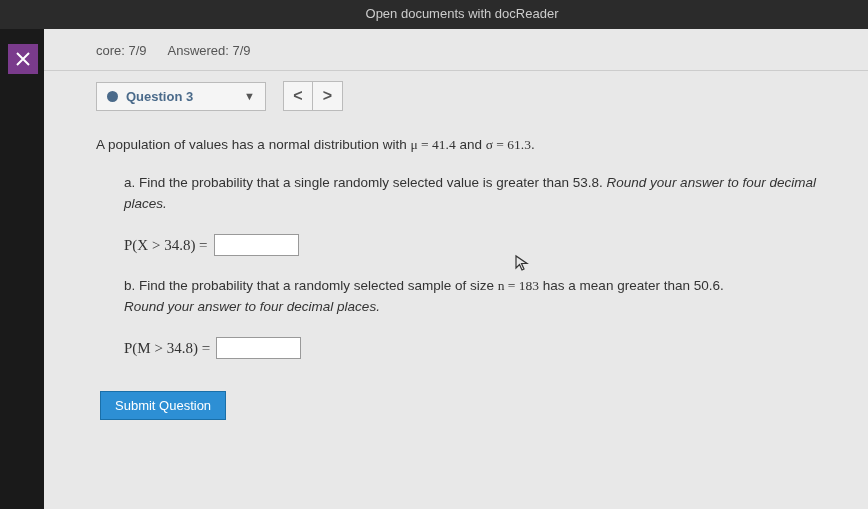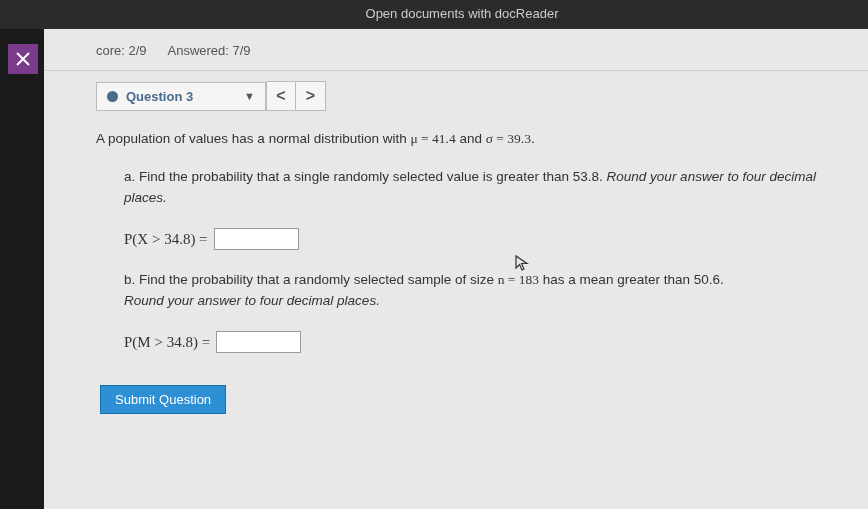--- a/index.html
+++ b/index.html
@@ -51,22 +51,22 @@
     }
     .assignment-meta span { margin-right: 18px; }
     .divider {
       height: 1px;
       background: #ccc;
       margin: 0 -24px 10px -52px;
     }
     .qbar {
       display: flex;
       align-items: center;
-      gap: 0;
-      margin-bottom: 18px;
+      gap: 17px;
+      margin-bottom: 24px;
     }
     .question-dropdown {
       display: flex;
       align-items: center;
       background: #f5f5f5;
       border: 1px solid #bbb;
       padding: 6px 10px;
       cursor: pointer;
       min-width: 170px;
       justify-content: space-between;
@@ -145,21 +145,21 @@
 </div>
 
 <div class="close-btn">
   <svg viewBox="0 0 14 14">
       <path d="M1 1 L13 13 M13 1 L1 13" stroke="#fff" stroke-width="2" fill="none"></path>
     </svg>
 </div>
 
 <div class="page">
   <div class="assignment-meta">
-    <span>core: 2/9</span>
+    <span>core: 7/9</span>
     <span>Answered: 7/9</span>
   </div>
   <div class="divider"></div>
 
   <div class="qbar">
     <div class="question-dropdown">
       <div class="left">
         <span class="dot"></span>
         <span class="qlabel">Question 3</span>
       </div>
@@ -170,21 +170,21 @@
           <span>&lt;</span>
         </div>
       <div class="navbtn">
           <span>&gt;</span>
         </div>
     </div>
   </div>
 
   <div class="content">
     <div class="intro">
-      <span>A population of values has a normal distribution with </span><span style="font-family:'Times New Roman',serif">μ = 41.4</span><span> and </span><span style="font-family:'Times New Roman',serif">σ = 39.3</span><span>.</span>
+      <span>A population of values has a normal distribution with </span><span style="font-family:'Times New Roman',serif">μ = 41.4</span><span> and </span><span style="font-family:'Times New Roman',serif">σ = 61.3</span><span>.</span>
     </div>
 
     <div class="part">
       <div>
         <span class="part-label">a.</span>
         <span class="part-text">Find the probability that a single randomly selected value is greater than 53.8.</span>
         <span class="italic">Round your answer to four decimal places.</span>
       </div>
       <div class="formula-row">
         <span>P(X &gt; 34.8) =</span>

